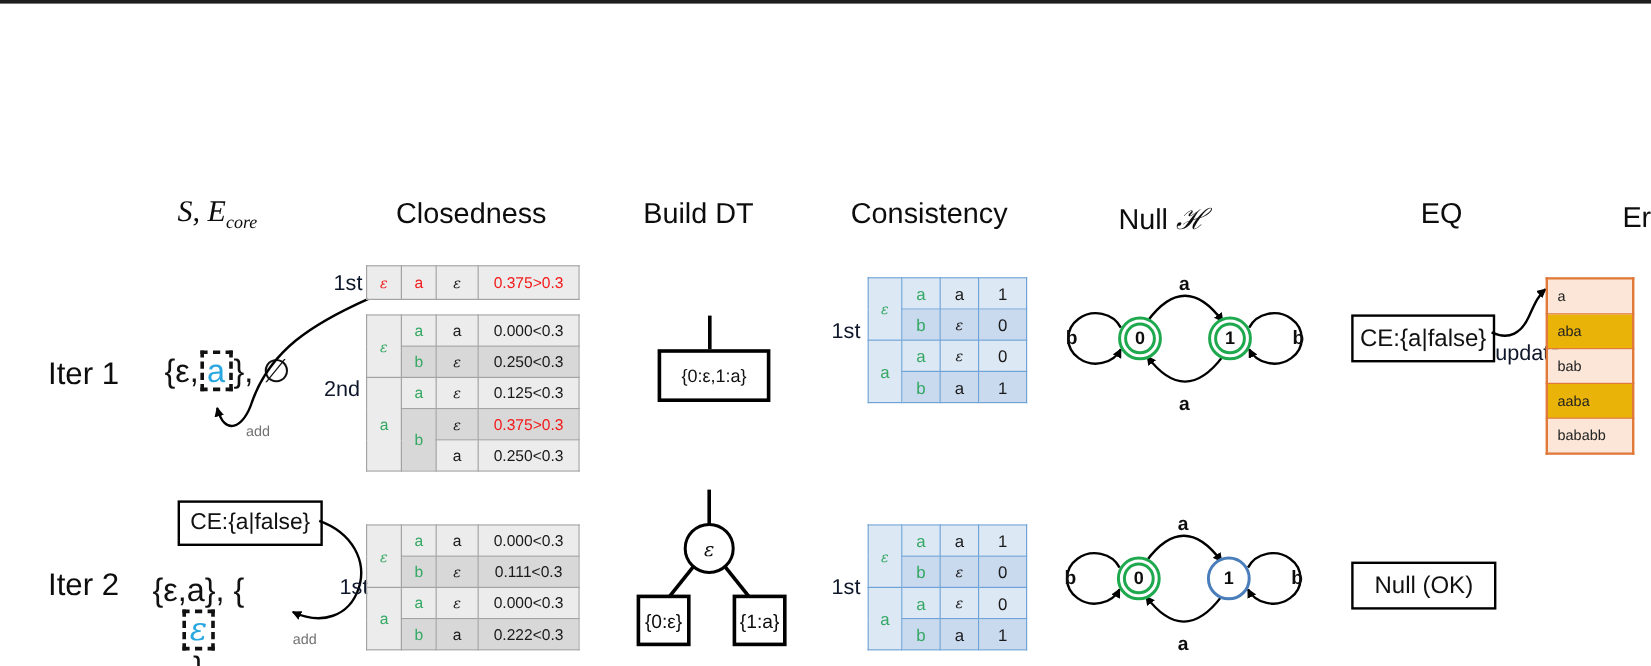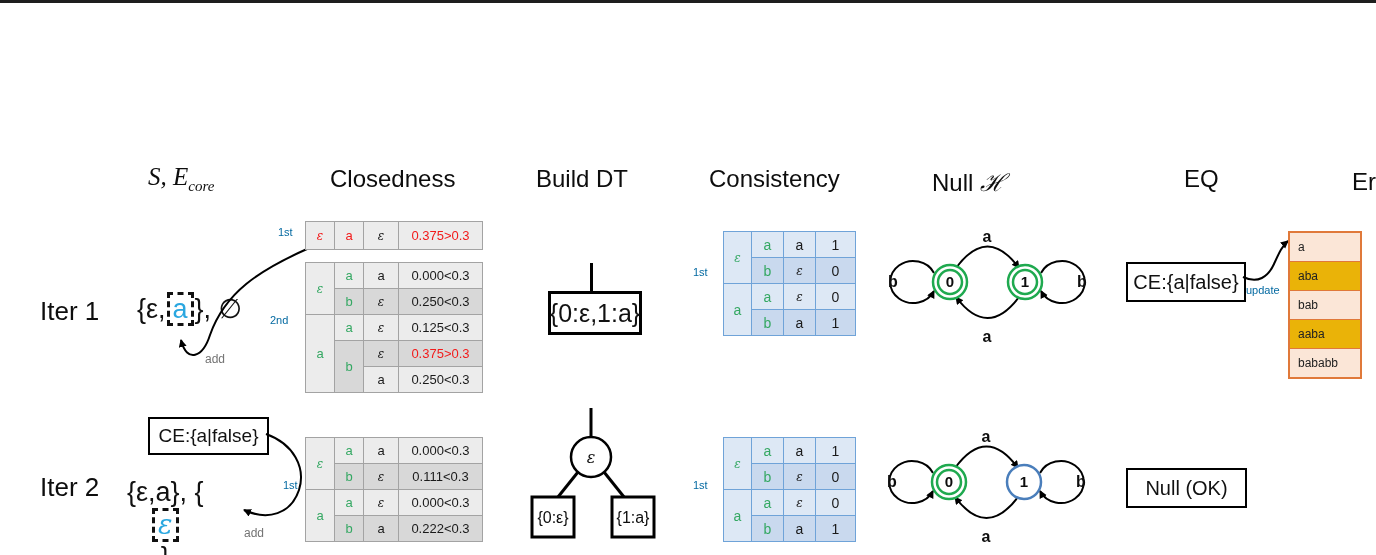--- a/index.html
+++ b/index.html
@@ -7,42 +7,42 @@
     width:1376px;height:555px;position:relative;background:#ffffff;
     font-family:"Liberation Sans",sans-serif;color:#111;overflow:hidden;
   }
   .abs{position:absolute;}
   .rule{left:0;top:0;width:1376px;height:3px;background:#1e1e1e;}
   .hdr{font-size:24px;color:#0d0d0d;white-space:nowrap;}
   .hdr-math{font-family:"Liberation Serif",serif;font-style:italic;font-size:25px;}
   .hdr-math sub{font-size:15px;}
   .scriptH{font-family:"DejaVu Serif",serif;font-style:italic;}
   .iter{font-size:26px;color:#0d0d0d;}
-  .lbl{font-size:11px;color:#0369a1;white-space:nowrap;}
+  .lbl{font-size:18px;color:#0f172a;white-space:nowrap;}
   .small-lbl{font-size:12px;color:#737373;}
 
   table.tbl{border-collapse:collapse;table-layout:fixed;position:absolute;}
   .tbl td{text-align:center;vertical-align:middle;padding:0;font-size:13px;color:#1a1a1a;height:25px;overflow:hidden;}
   .t27 td{height:27px;}
   .gray td{border:1px solid #a3a3a3;background:#ececec;}
   .gray td.d{background:#d8d8d8;}
   .blue td{border:1.5px solid #6fa3d8;background:#dde8f5;font-size:14px;}
   .blue td.d{background:#c9d9ee;}
   .orange{border:2px solid #e0793a;}
   .orange td{border:1.5px solid #e0793a;background:#fbe6d7;font-size:12px;text-align:left;padding-left:8px;height:28px;color:#222;}
   .orange td.d{background:#eab308;}
   td.g{color:#35a863;}
   td.r{color:#f21b1b;}
   td.eps{font-family:"DejaVu Serif",serif;font-style:italic;font-size:12px;}
 
   .setline{font-size:27px;display:flex;align-items:center;white-space:pre;}
   .dashbox{display:inline-block;border:3px dashed #111;padding:0 3px;margin:0 1px;color:#2aa7e0;line-height:1.05;}
   .dashbox.it{font-family:"DejaVu Serif",serif;font-style:italic;}
   .kbox{border:2px solid #000;background:#fff;display:flex;align-items:center;justify-content:center;font-size:20px;white-space:nowrap;}
-  .dtbox{border:3px solid #000;background:#fff;display:flex;align-items:center;justify-content:center;font-size:25px;}
+  .dtbox{border:3px solid #000;background:#fff;display:flex;align-items:center;justify-content:center;font-size:15px;}
   .vline{width:3px;background:#000;}
   svg{overflow:visible;}
   svg text{font-family:"Liberation Sans",sans-serif;fill:#0d0d0d;}
   .statelbl{font-size:15px;font-weight:bold;}
   .translbl{font-size:16px;font-weight:bold;}
 </style>
 </head>
 <body>
 
 <div class="abs rule"></div>

